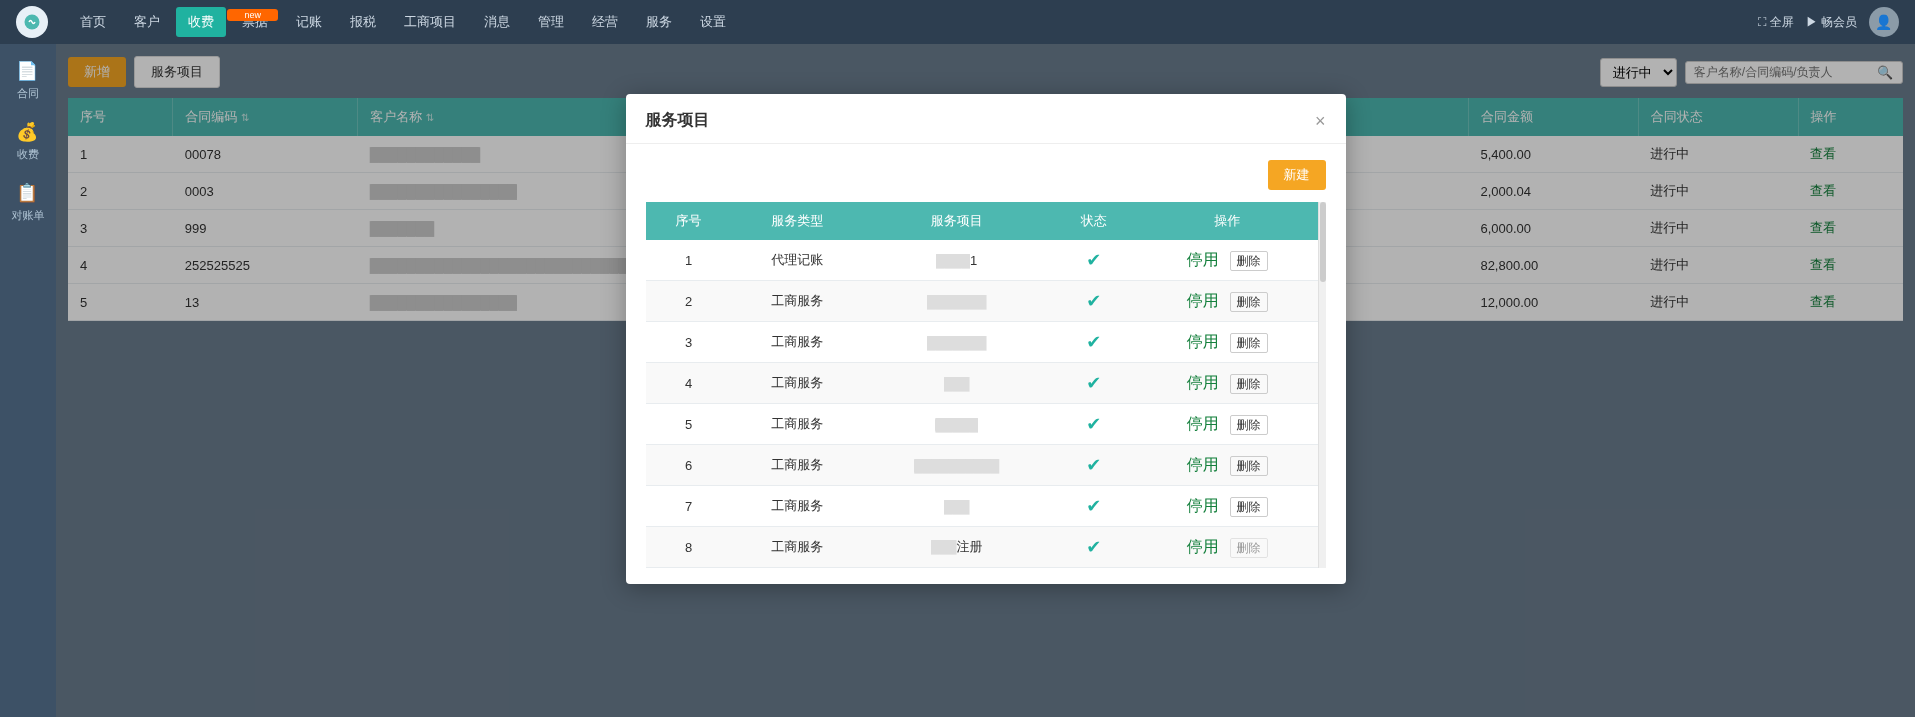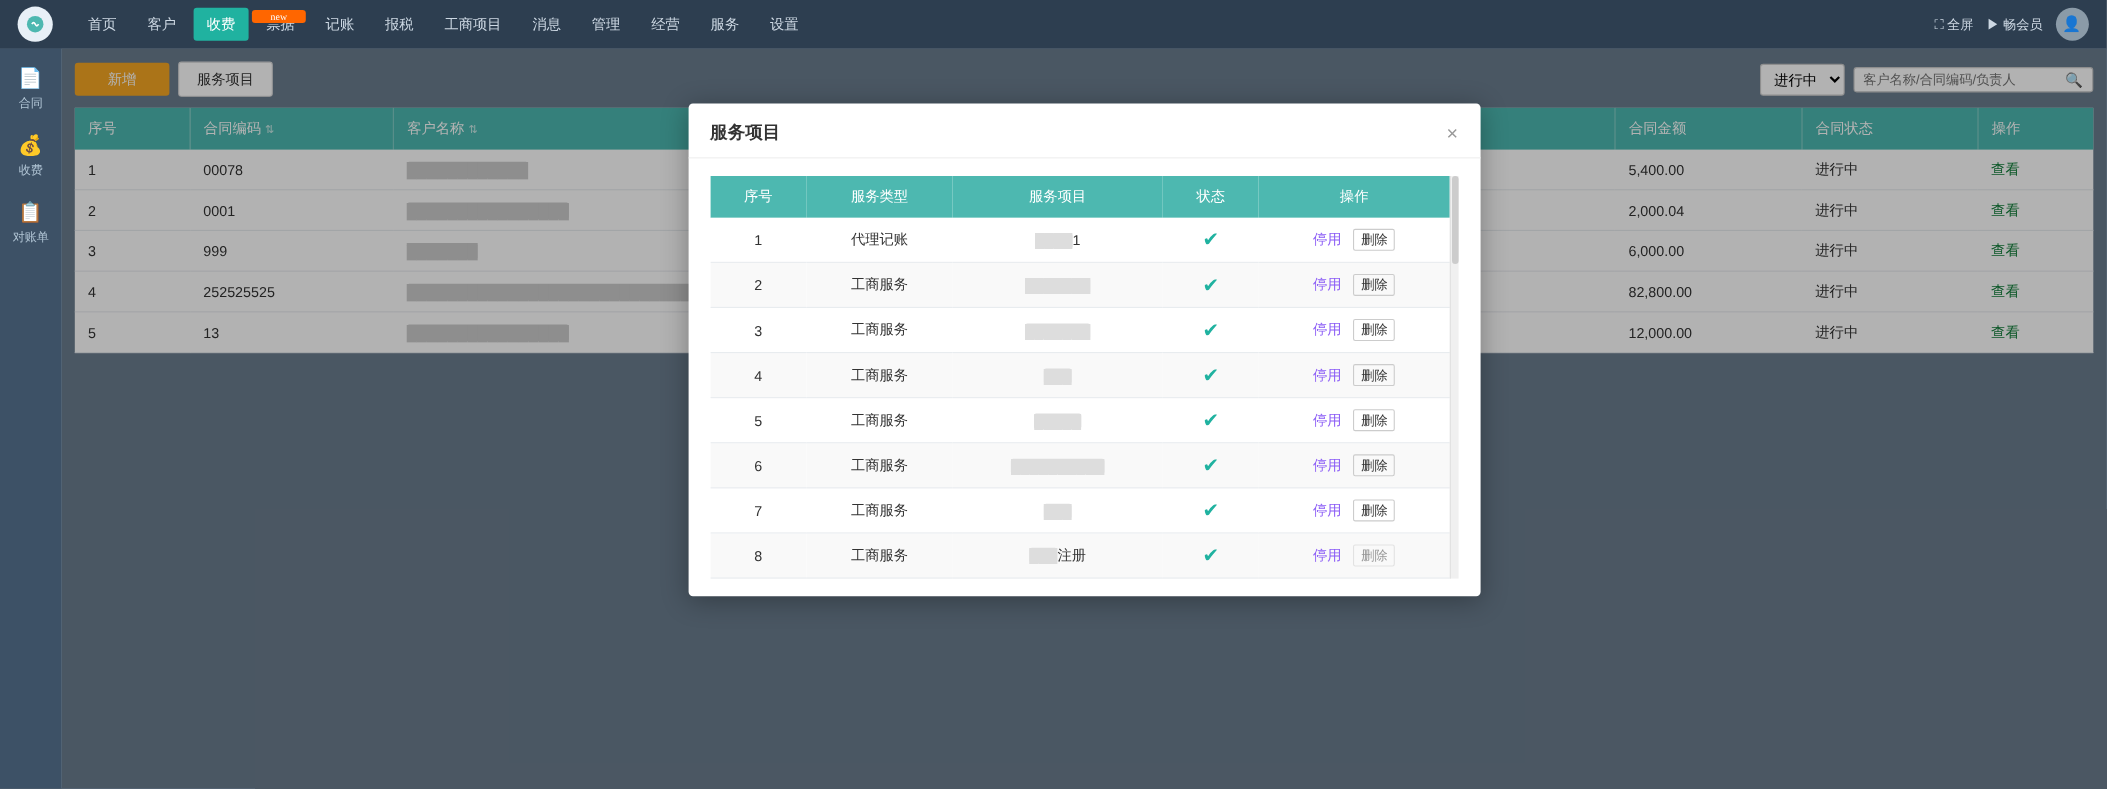--- a/index.html
+++ b/index.html
@@ -8,21 +8,20 @@
     
     .top-nav {
       height: 44px;
       background: #2d3e50;
       display: flex;
       align-items: center;
       padding: 0 16px;
       color: #cdd8e3;
       position: relative;
       z-index: 100;
-      font-family: Liberation Serif, serif;
     }
     .top-nav .logo {
       width: 32px; height: 32px;
       background: #e8f0f7;
       border-radius: 50%;
       display: flex; align-items: center; justify-content: center;
       margin-right: 20px;
       flex-shrink: 0;
     }
     .top-nav .logo svg { width: 18px; height: 18px; }
@@ -103,21 +102,21 @@
     .toolbar {
       display: flex;
       align-items: center;
       gap: 8px;
       margin-bottom: 10px;
     }
     .btn-new-orange {
       background: #f5a623;
       color: #fff;
       border: none;
-      padding: 6px 30px;
+      padding: 6px 16px;
       border-radius: 3px;
       cursor: pointer;
       font-size: 13px;
     }
     .btn-service {
       background: #fff;
       color: #333;
       border: 1px solid #ddd;
       padding: 6px 16px;
       border-radius: 3px;
@@ -238,21 +237,21 @@
     .modal-table tbody tr:nth-child(odd) { background: #fff; }
     .modal-table tbody tr:nth-child(even) { background: #f9f9f9; }
     .modal-table tbody td {
       padding: 9px 12px;
       font-size: 13px;
       color: #333;
       text-align: center;
     }
     .modal-table tbody td.left { text-align: center; }
     .status-ok { color: #20b2a0; font-size: 18px; }
-    .action-stop { color: #8b5cf6; cursor: pointer; font-size: 13px; }
+    .action-stop { color: #15803d; cursor: pointer; font-size: 16px; }
     .action-delete { color: #333; cursor: pointer; font-size: 12px; border: 1px solid #ccc; padding: 2px 6px; border-radius: 2px; }
     .scrollbar-placeholder { width: 8px; background: #f0f0f0; }
 
     .sort-icon { font-size: 10px; opacity: 0.7; }
   </style>
 </head>
 <body>
 
 <nav class="top-nav">
   <div class="logo">
@@ -340,21 +339,21 @@
             <td>00078</td>
             <td><span class="blurred">████████████</span></td>
             <td>小规模记账</td>
             <td>202305-202404</td>
             <td>5,400.00</td>
             <td>进行中</td>
             <td class="action-col">查看</td>
           </tr>
           <tr>
             <td>2</td>
-            <td>0001</td>
+            <td>0003</td>
             <td><span class="blurred">████████████████</span></td>
             <td>小规模记账</td>
             <td>202305-202404</td>
             <td>2,000.04</td>
             <td>进行中</td>
             <td class="action-col">查看</td>
           </tr>
           <tr>
             <td>3</td>
             <td>999</td>
@@ -389,20 +388,23 @@
       </table>
     </div>
 
     <div class="overlay">
       <div class="modal">
         <div class="modal-header">
           <span class="modal-title">服务项目</span>
           <span class="modal-close">×</span>
         </div>
         <div class="modal-body">
+          <div class="modal-toolbar">
+            <button class="btn-new-modal">新建</button>
+          </div>
           <div style="display:flex;">
             <table class="modal-table">
               <thead>
                 <tr>
                   <th>序号</th>
                   <th>服务类型</th>
                   <th>服务项目</th>
                   <th>状态</th>
                   <th>操作</th>
                 </tr>

